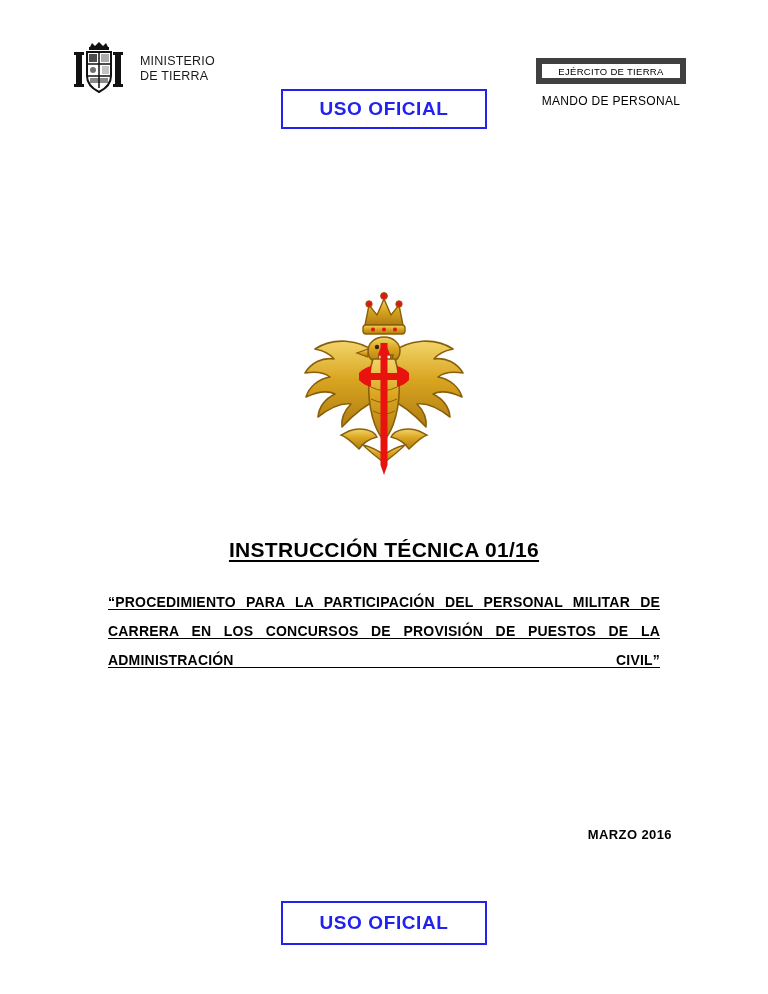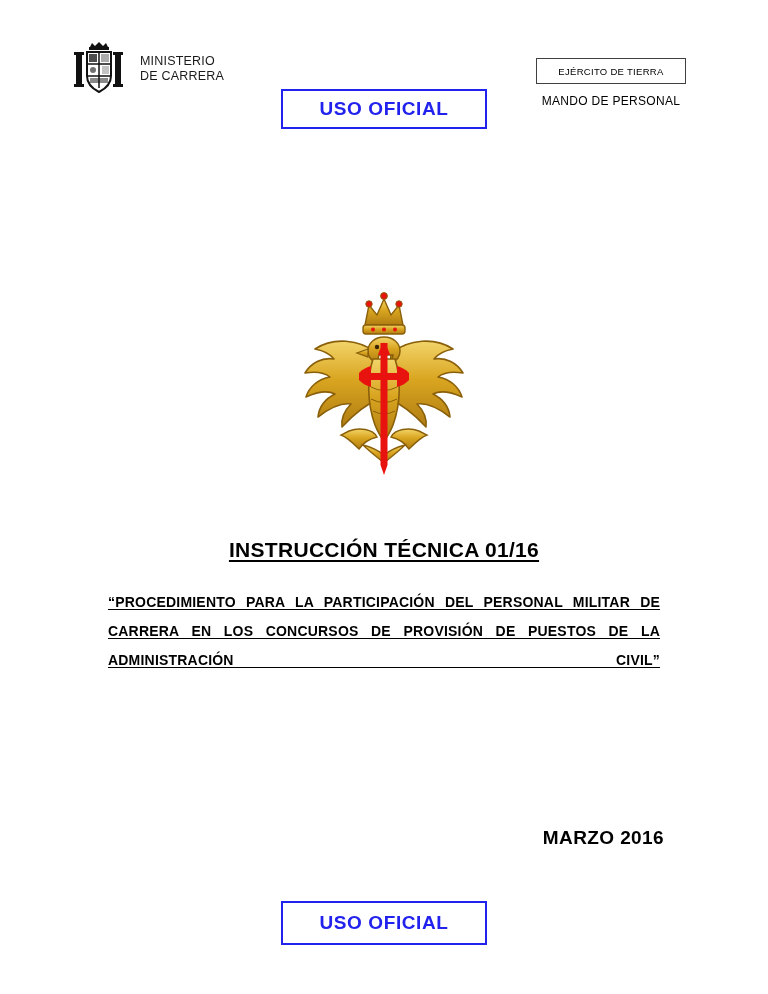--- a/index.html
+++ b/index.html
@@ -68,21 +68,21 @@
   .army-block {
     position: absolute;
     left: 536px;
     top: 18px;
     width: 150px;
     text-align: center;
   }
   .army-box {
     width: 150px;
     height: 26px;
-    border: 1px solid #404040;
+    border: 6px solid #404040;
     box-sizing: border-box;
     display: flex;
     align-items: center;
     justify-content: center;
   }
   .army-box .label {
     font-size: 9.5px;
     letter-spacing: 0.3px;
   }
   .army-sub {
@@ -132,25 +132,25 @@
     line-height: 29px;
     text-align: justify;
     text-align-last: justify;
     text-decoration: underline;
     text-underline-offset: 2px;
     letter-spacing: 0.2px;
   }
 
   .doc-date {
     position: absolute;
-    left: 4px;
+    left: 12px;
     top: 827px;
     width: 660px;
     text-align: right;
-    font-size: 19px;
+    font-size: 13px;
     font-weight: bold;
     letter-spacing: 0.4px;
   }
 
   .uso-oficial-box.footer {
     left: 281px;
     top: 901px;
     width: 206px;
     height: 44px;
   }
@@ -180,21 +180,21 @@
         <line x1="19" y1="36" x2="43" y2="36" stroke="#111" stroke-width="1.5"></line>
         <rect x="21" y="14" width="8" height="8" fill="#111" opacity="0.75"></rect>
         <path d="M33 14 h8 v8 h-8 z" fill="#111" opacity="0.35"></path>
         <circle cx="25" cy="30" r="3" fill="#111" opacity="0.6"></circle>
         <path d="M34 26 h7 v8 h-7 z" fill="#111" opacity="0.25"></path>
         <path d="M22 38 h18 v5 h-18 z" fill="#111" opacity="0.5"></path>
       </svg>
     </span>
     <span class="ministry-text">
       <div>MINISTERIO</div>
-      <div>DE CARRERA</div>
+      <div>DE TIERRA</div>
     </span>
   </div>
 
   <div class="uso-oficial-box">
     <span class="label">USO OFICIAL</span>
   </div>
 
   <div class="army-block">
     <div class="army-box">
       <span class="label">EJÉRCITO DE TIERRA</span>

